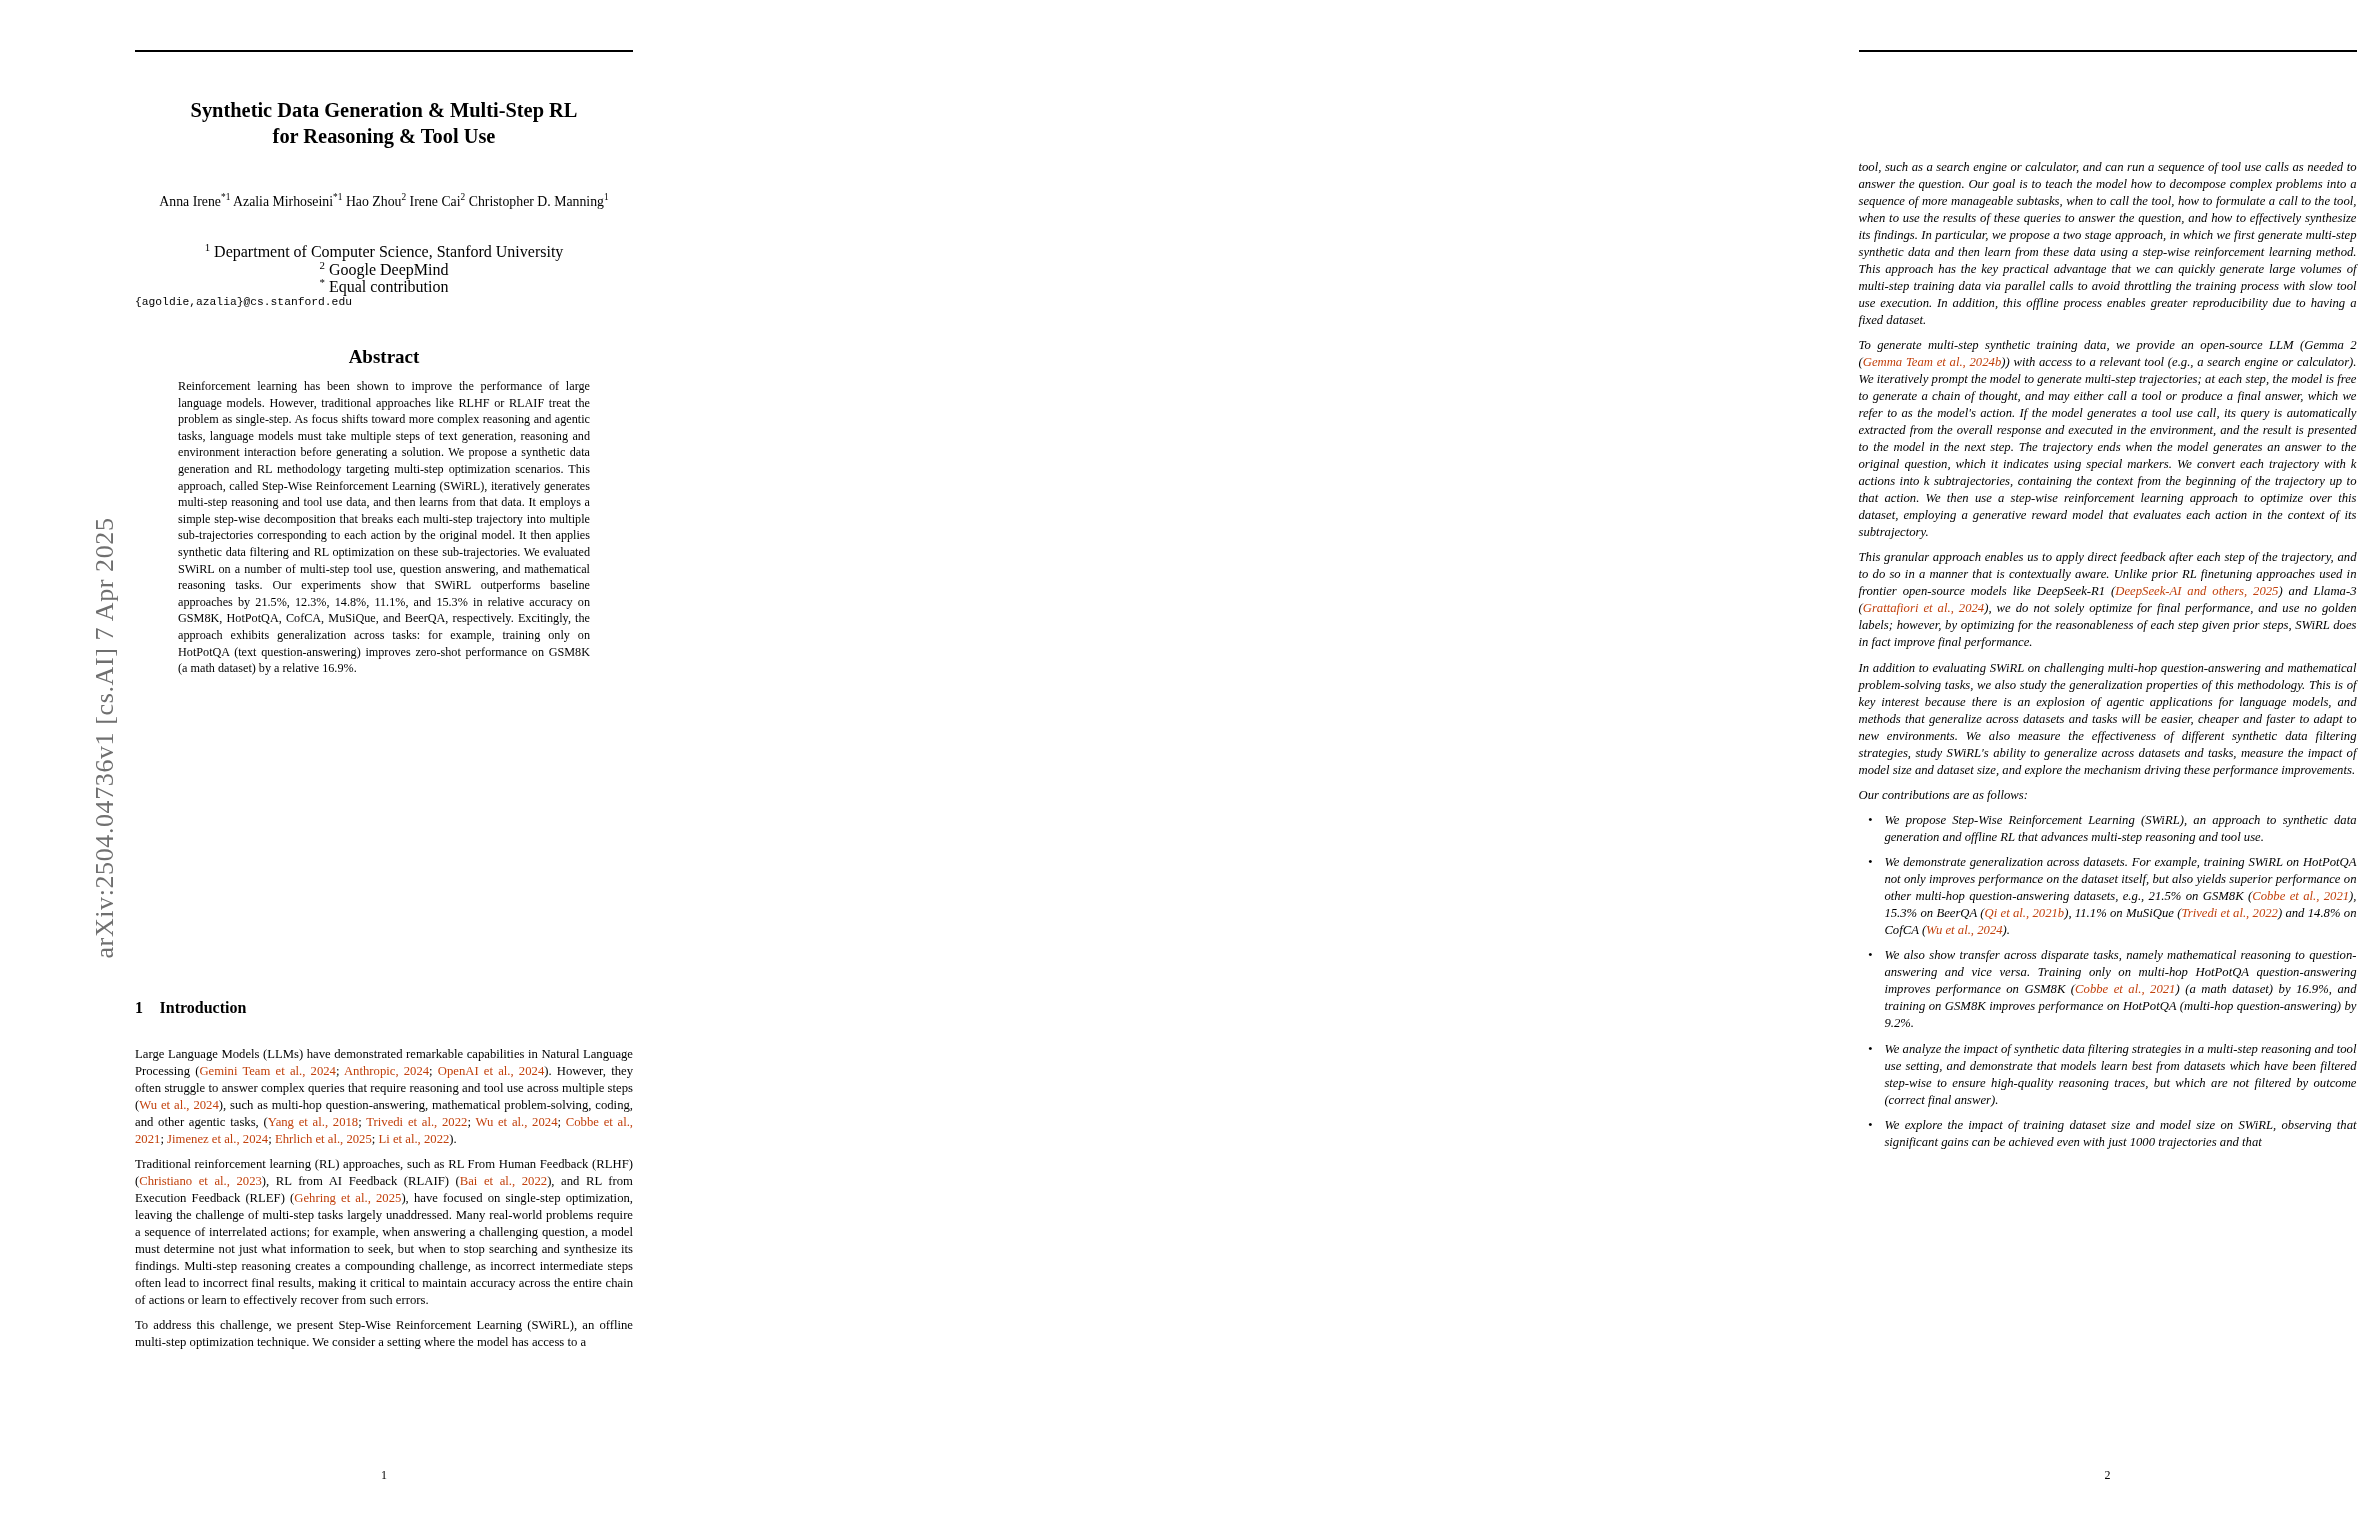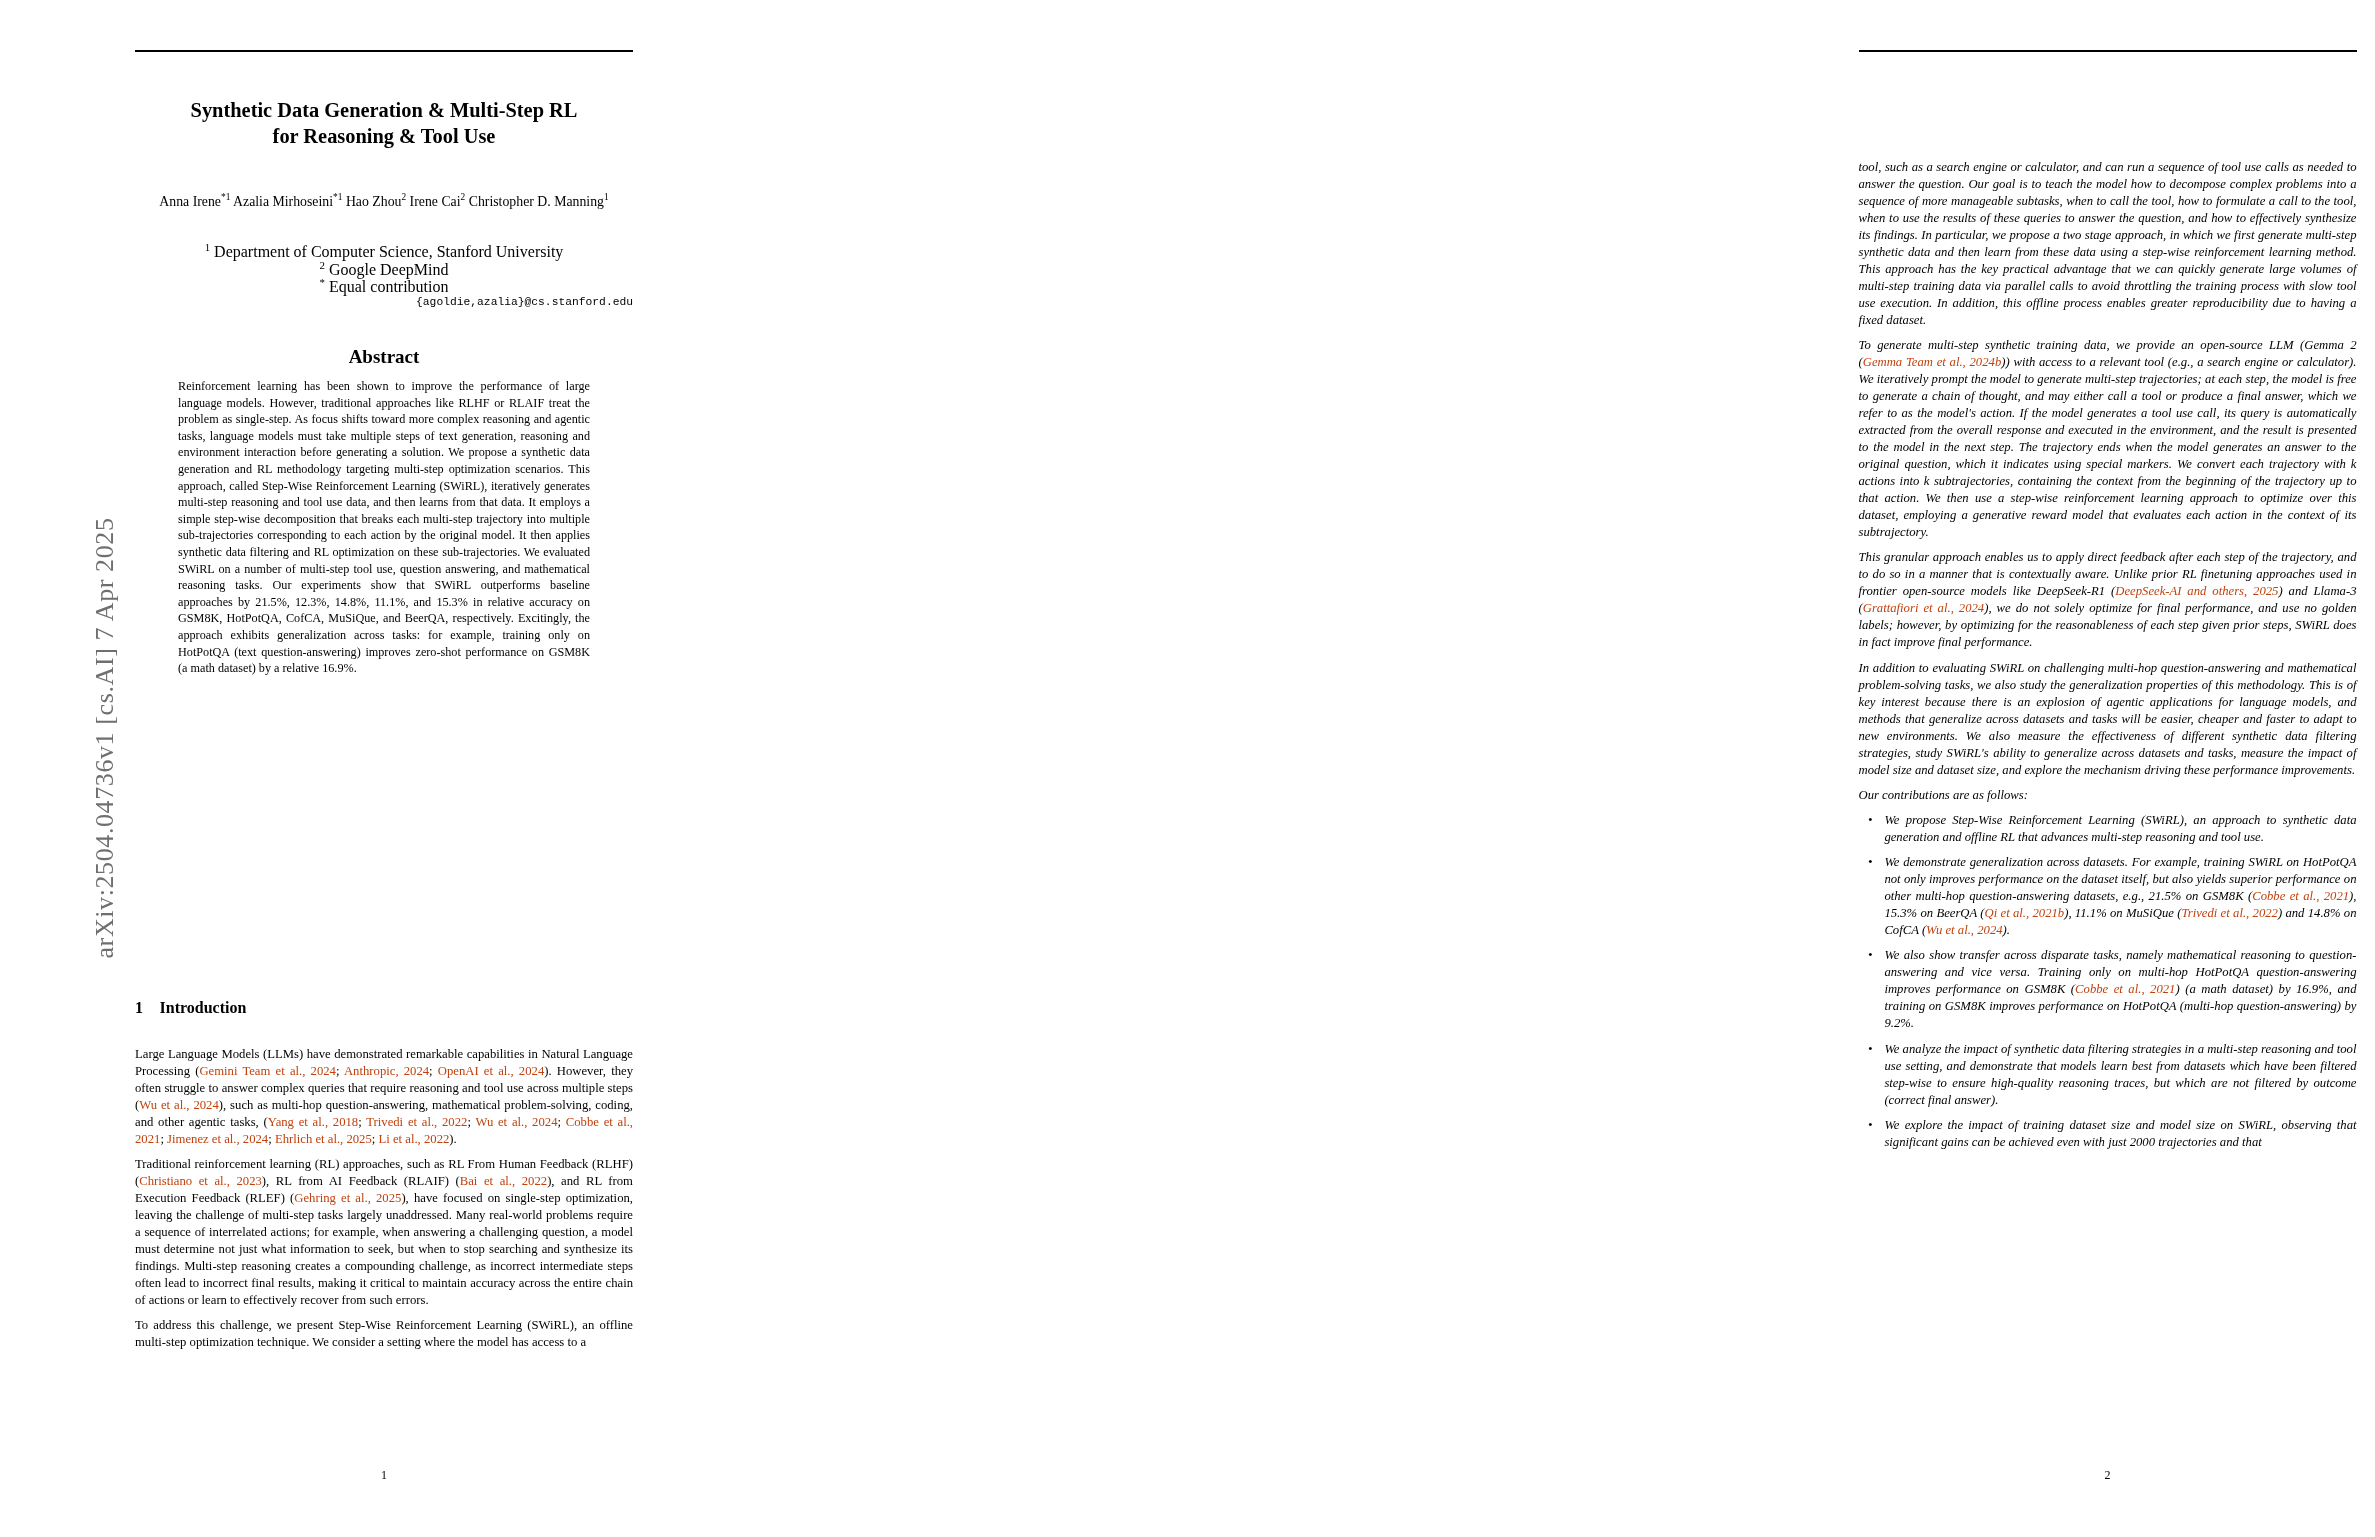--- a/index.html
+++ b/index.html
@@ -91,21 +91,21 @@
     top: 243px;
     text-align: center;
     font-size: 16px;
     line-height: 17.7px;
   }
   .email {
     position: absolute;
     left: 135px;
     width: 498px;
     top: 296px;
-    text-align: right;
+    text-align: left;
     font-family: "Liberation Mono", "DejaVu Sans Mono", monospace;
     font-size: 11.3px;
   }
   .abstract-head {
     position: absolute;
     left: 135px;
     width: 498px;
     top: 346px;
     text-align: center;
     font-size: 19px;
@@ -217,21 +217,21 @@
           <p class="para"><span>To generate multi-step synthetic training data, we provide an open-source LLM (Gemma 2 (</span><span class="cite">Gemma Team et al., 2024b</span><span>)) with access to a relevant tool (e.g., a search engine or calculator). We iteratively prompt the model to generate multi-step trajectories; at each step, the model is free to generate a chain of thought, and may either call a tool or produce a final answer, which we refer to as the model's action. If the model generates a tool use call, its query is automatically extracted from the overall response and executed in the environment, and the result is presented to the model in the next step. The trajectory ends when the model generates an answer to the original question, which it indicates using special markers. We convert each trajectory with k actions into k subtrajectories, containing the context from the beginning of the trajectory up to that action. We then use a step-wise reinforcement learning approach to optimize over this dataset, employing a generative reward model that evaluates each action in the context of its subtrajectory.</span></p>
           <p class="para"><span>This granular approach enables us to apply direct feedback after each step of the trajectory, and to do so in a manner that is contextually aware. Unlike prior RL finetuning approaches used in frontier open-source models like DeepSeek-R1 (</span><span class="cite">DeepSeek-AI and others, 2025</span><span>) and Llama-3 (</span><span class="cite">Grattafiori et al., 2024</span><span>), we do not solely optimize for final performance, and use no golden labels; however, by optimizing for the reasonableness of each step given prior steps, SWiRL does in fact improve final performance.</span></p>
           <p class="para"><span>In addition to evaluating SWiRL on challenging multi-hop question-answering and mathematical problem-solving tasks, we also study the generalization properties of this methodology. This is of key interest because there is an explosion of agentic applications for language models, and methods that generalize across datasets and tasks will be easier, cheaper and faster to adapt to new environments. We also measure the effectiveness of different synthetic data filtering strategies, study SWiRL's ability to generalize across datasets and tasks, measure the impact of model size and dataset size, and explore the mechanism driving these performance improvements.</span></p>
           <p class="para"><span>Our contributions are as follows:</span></p>
         </div>
       <ul class="contrib" id="contrib-slot">
           <li><span>We propose Step-Wise Reinforcement Learning (SWiRL), an approach to synthetic data generation and offline RL that advances multi-step reasoning and tool use.</span></li>
           <li><span>We demonstrate generalization across datasets. For example, training SWiRL on HotPotQA not only improves performance on the dataset itself, but also yields superior performance on other multi-hop question-answering datasets, e.g., 21.5% on GSM8K (</span><span class="cite">Cobbe et al., 2021</span><span>), 15.3% on BeerQA (</span><span class="cite">Qi et al., 2021b</span><span>), 11.1% on MuSiQue (</span><span class="cite">Trivedi et al., 2022</span><span>) and 14.8% on CofCA (</span><span class="cite">Wu et al., 2024</span><span>).</span></li>
           <li><span>We also show transfer across disparate tasks, namely mathematical reasoning to question-answering and vice versa. Training only on multi-hop HotPotQA question-answering improves performance on GSM8K (</span><span class="cite">Cobbe et al., 2021</span><span>) (a math dataset) by 16.9%, and training on GSM8K improves performance on HotPotQA (multi-hop question-answering) by 9.2%.</span></li>
           <li><span>We analyze the impact of synthetic data filtering strategies in a multi-step reasoning and tool use setting, and demonstrate that models learn best from datasets which have been filtered step-wise to ensure high-quality reasoning traces, but which are not filtered by outcome (correct final answer).</span></li>
-          <li><span>We explore the impact of training dataset size and model size on SWiRL, observing that significant gains can be achieved even with just 2000 trajectories and that</span></li>
+          <li><span>We explore the impact of training dataset size and model size on SWiRL, observing that significant gains can be achieved even with just 1000 trajectories and that</span></li>
         </ul>
     </div>
 
     <div class="folio">2</div>
   </div>
 
 </div>
 
 
 </body></html>

